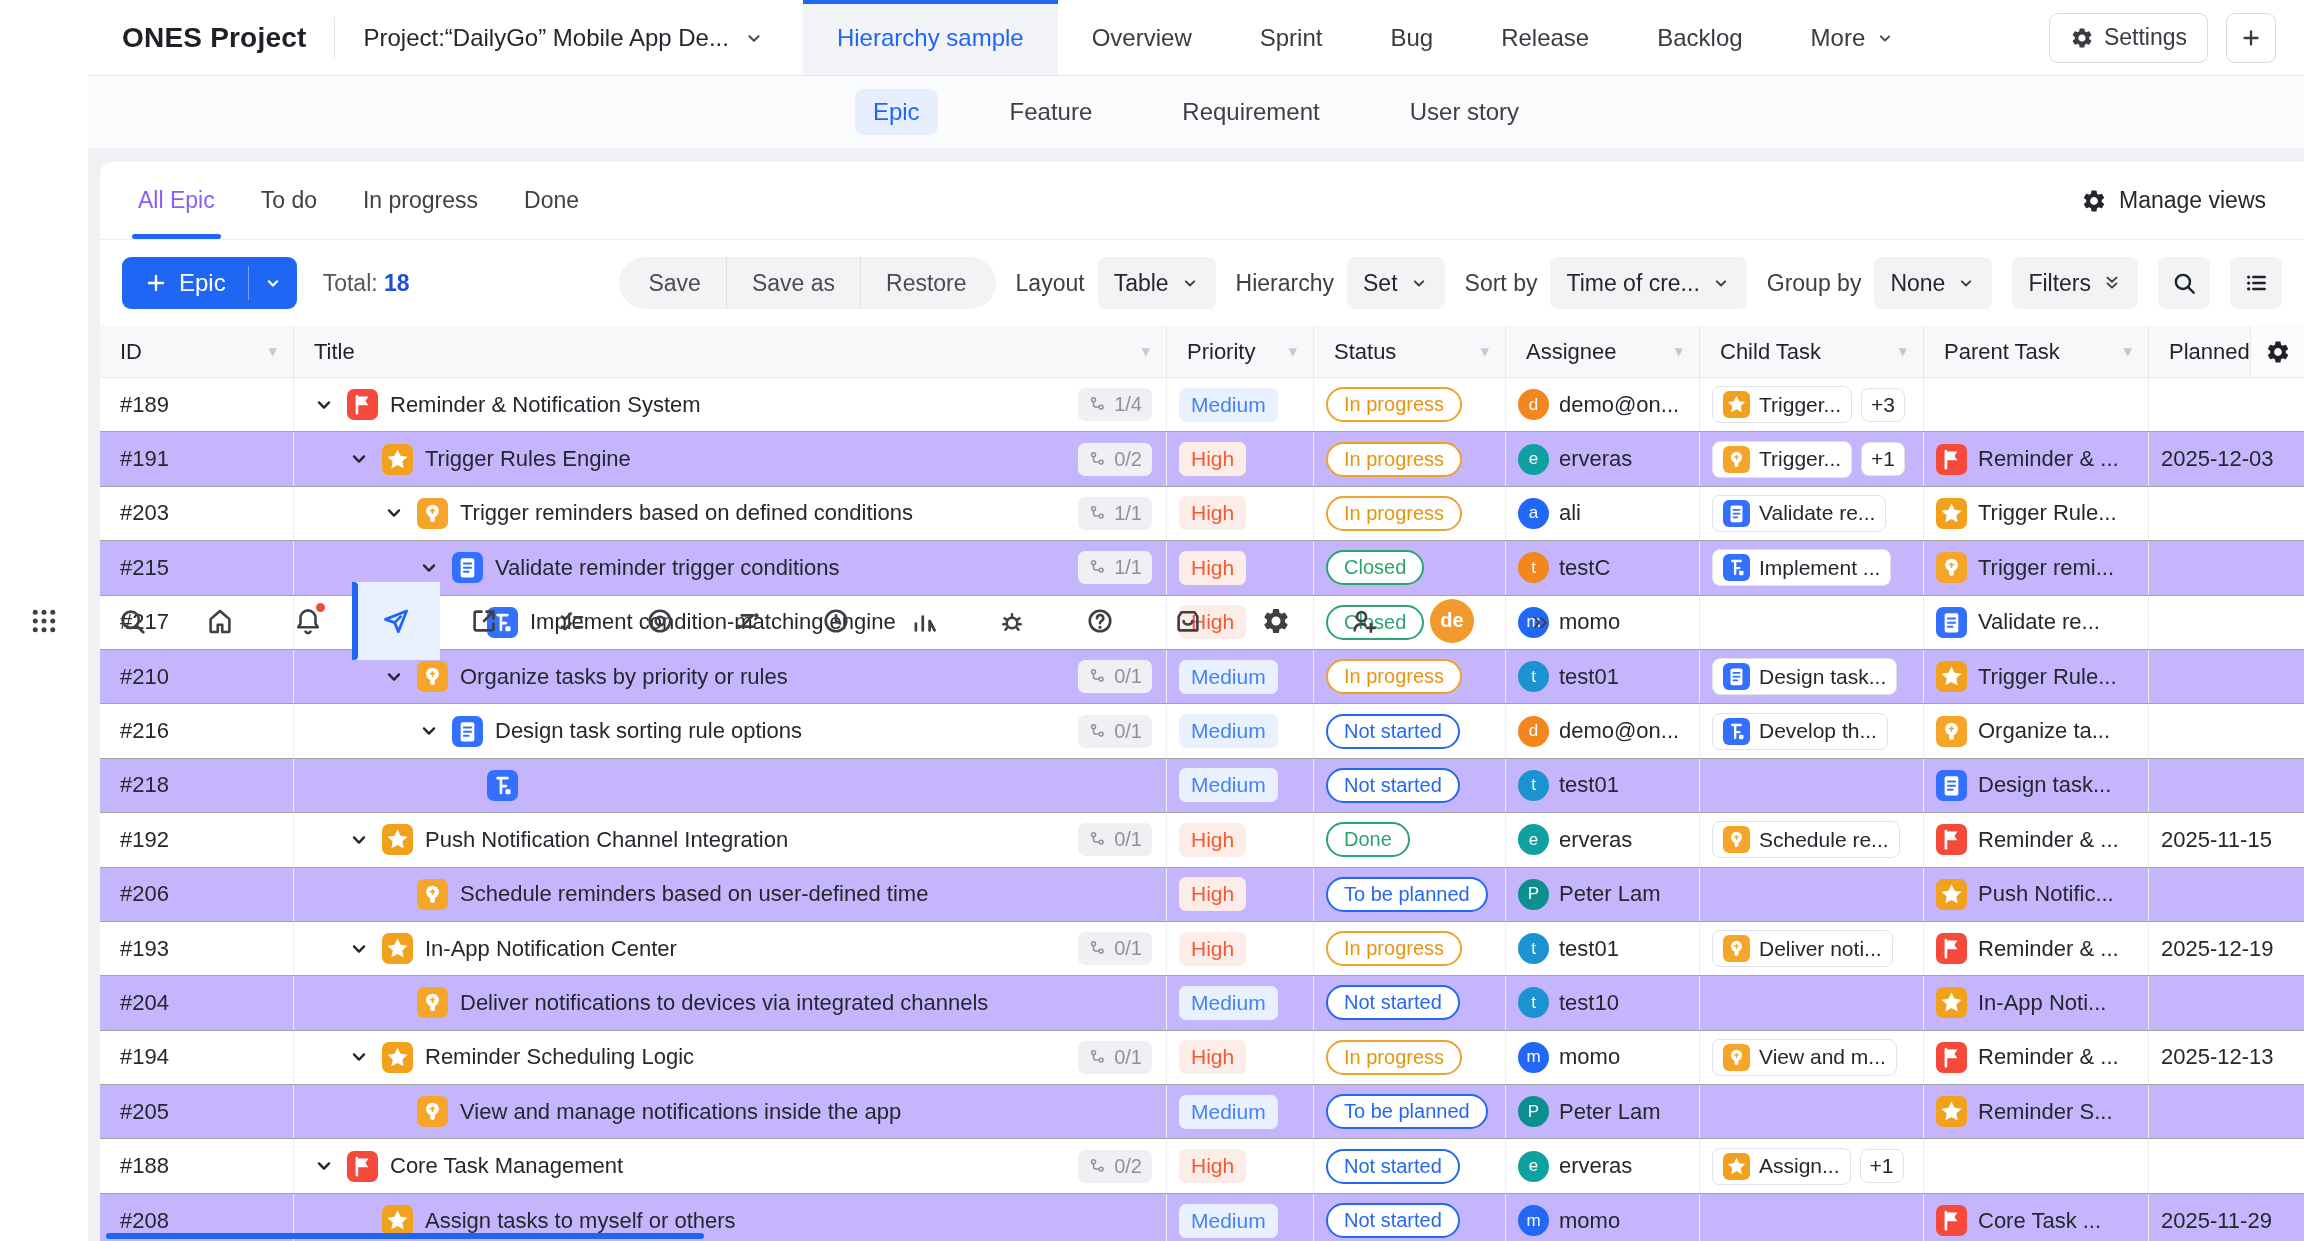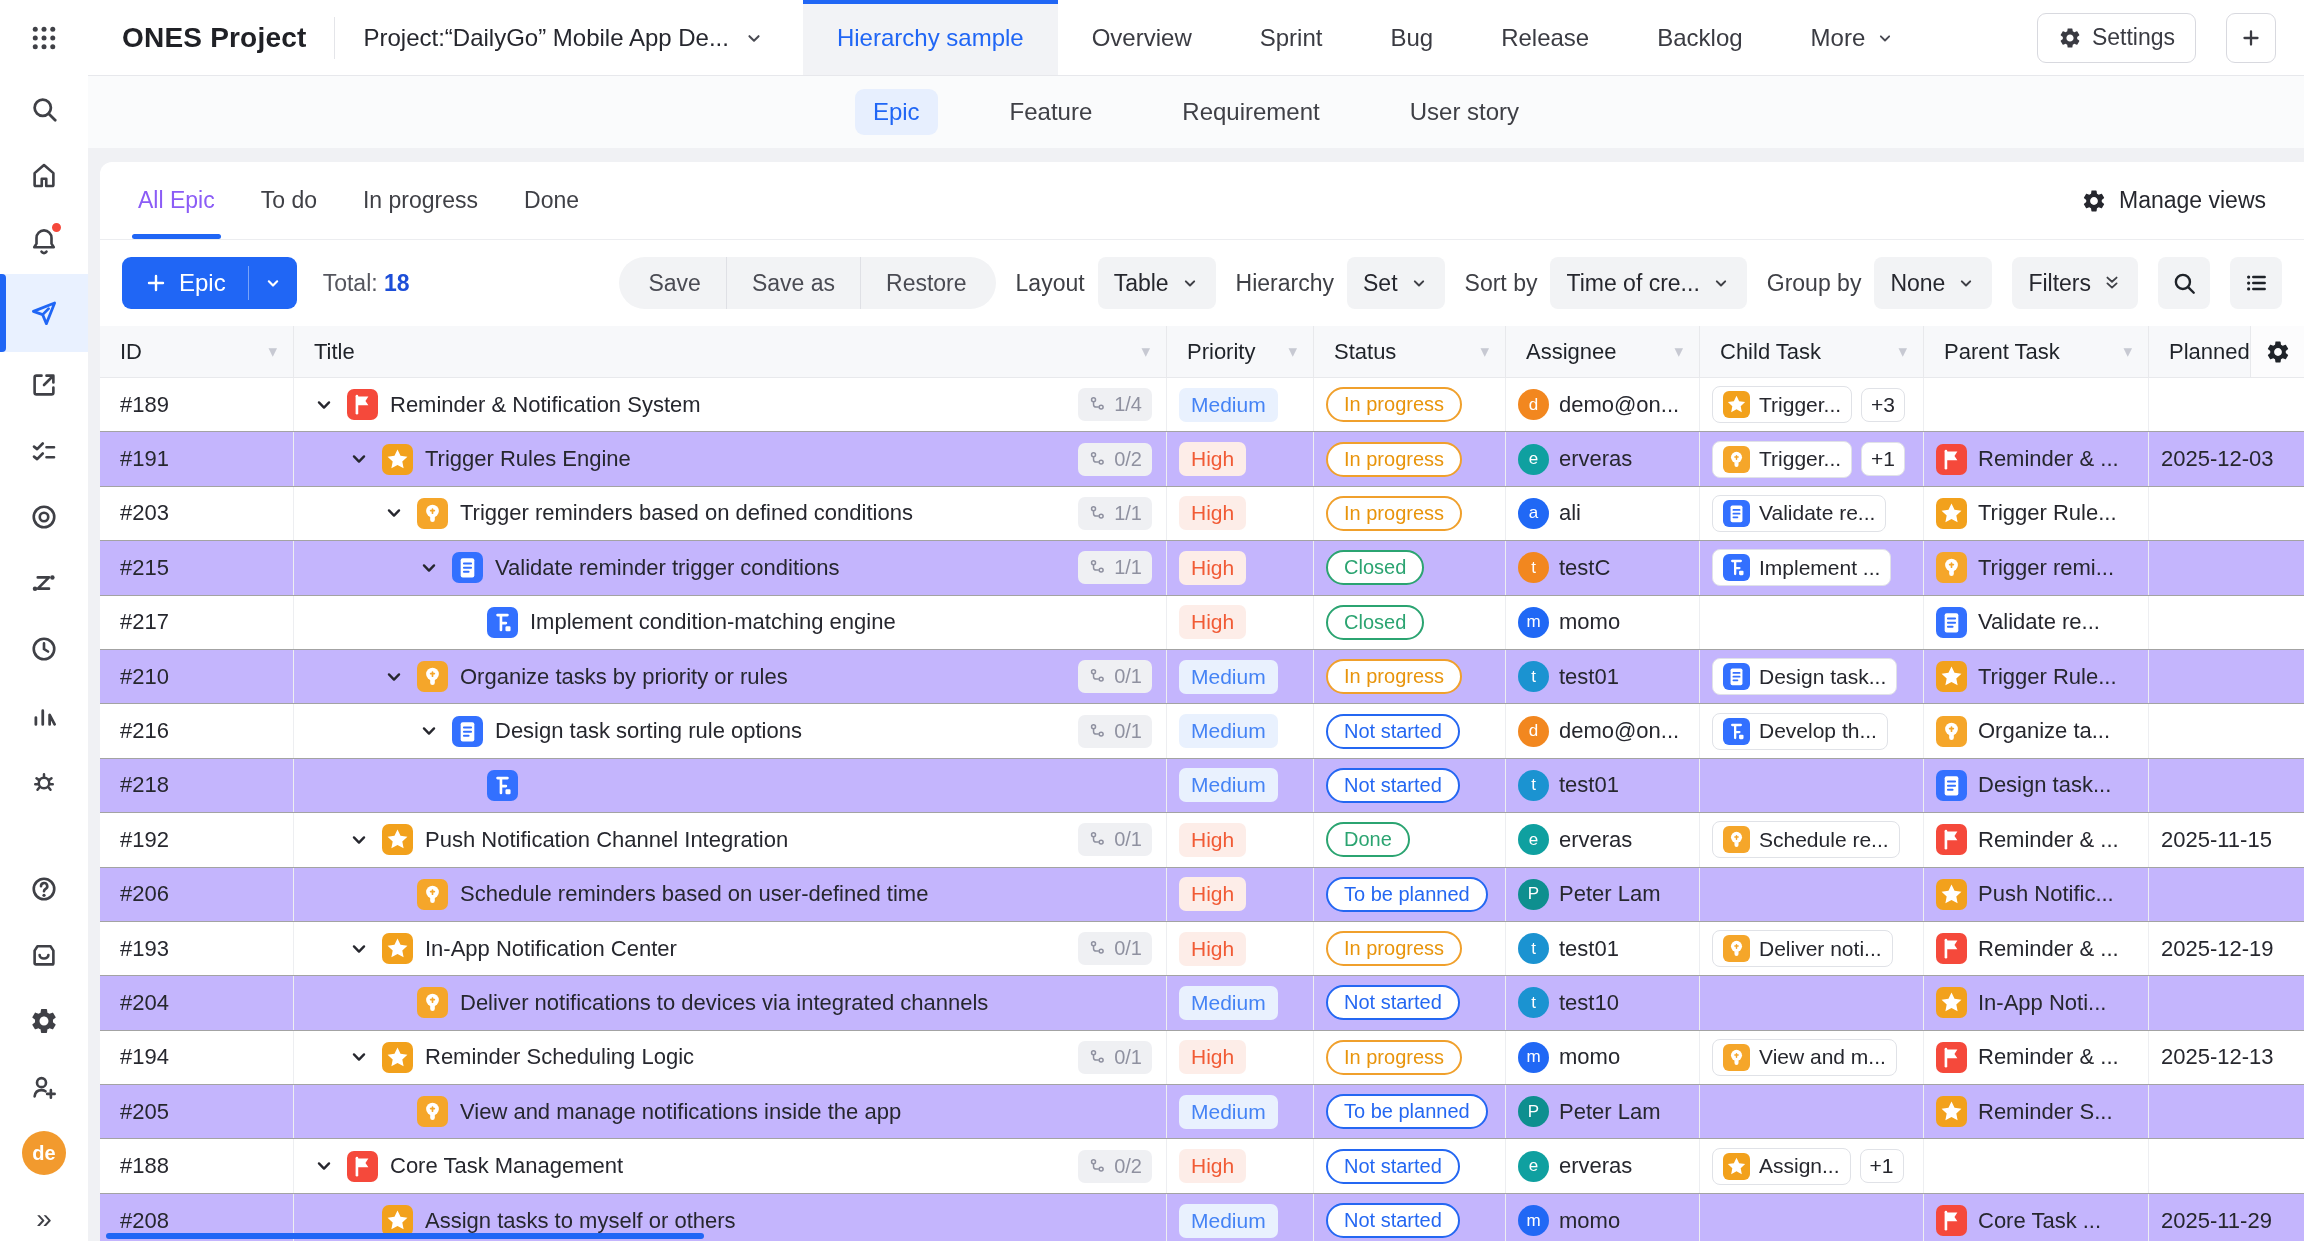--- a/index.html
+++ b/index.html
@@ -4,21 +4,21 @@
 <style>
   * { box-sizing: border-box; margin: 0; padding: 0; }
   html,body { width:2304px; height:1241px; overflow:hidden; }
   body {
     font-family:"Liberation Sans","DejaVu Sans",sans-serif;
     background:#F0F1F4; color:#26272E;
   }
   .app{display:flex;width:100%;height:100%;}
 
   
-  .sidebar{width:88px;min-width:88px;background:#fff;display:flex;flex-direction:column;align-items:center;z-index:5;}
+  .sidebar{width:88px;min-width:88px;background:#fff;display:flex;flex-direction:row;align-items:center;z-index:5;}
   .sb-item{width:88px;height:66px;display:flex;align-items:center;justify-content:center;color:#3F4046;position:relative;cursor:pointer;flex:none;}
   .sb-item svg{width:30px;height:30px;}
   .sb-item.top{height:76px;}
   .sb-item.active{background:#E9F1FF;height:78px;color:#2066F5;}
   .sb-item.active::before{content:"";position:absolute;left:0;top:0;width:6px;height:100%;background:#2066F5;border-radius:0 4px 4px 0;}
   .sb-gap{height:42px;flex:none;}
   .sb-dot{position:absolute;top:13px;right:25px;width:13px;height:13px;border-radius:50%;background:#F5483B;border:2px solid #fff;}
   .sb-avatar{width:44px;height:44px;border-radius:50%;background:#F29A2E;color:#fff;font-size:20px;font-weight:700;display:flex;align-items:center;justify-content:center;}
   .sb-collapse{font-size:28px;color:#3F4046;}
 
@@ -28,21 +28,21 @@
   .topbar{height:76px;background:#fff;border-bottom:1px solid #E7E8EC;display:flex;align-items:stretch;padding-left:34px;flex:none;}
   .tb-left{display:flex;align-items:center;}
   .app-title{font-size:28px;font-weight:700;color:#202126;letter-spacing:.2px;white-space:nowrap;}
   .tb-divider{width:1px;height:42px;background:#E4E5E9;margin:0 28px;align-self:center;}
   .proj-select{display:flex;align-items:center;gap:14px;font-size:24px;color:#26272E;white-space:nowrap;cursor:pointer;}
   .proj-select svg{width:22px;height:22px;color:#494A52;}
   .topnav{display:flex;align-items:stretch;margin-left:38px;}
   .topnav-tab{display:flex;align-items:center;padding:0 34px;font-size:24px;color:#3A3B42;gap:10px;cursor:pointer;white-space:nowrap;}
   .topnav-tab svg{width:20px;height:20px;color:#494A52;}
   .topnav-tab.active{background:#F2F3F6;color:#2066F5;box-shadow:inset 0 4px 0 #2066F5;}
-  .topbar-right{margin-left:auto;display:flex;align-items:center;gap:30px;padding-right:28px;}
+  .topbar-right{margin-left:auto;display:flex;align-items:center;gap:18px;padding-right:28px;}
   .btn-outline{display:flex;align-items:center;gap:10px;height:50px;padding:0 20px;border:1px solid #D8D9DF;border-radius:9px;font-size:23px;color:#3A3B42;background:#fff;cursor:pointer;white-space:nowrap;}
   .btn-outline svg{width:24px;height:24px;}
   .btn-square{width:50px;height:50px;border:1px solid #D8D9DF;border-radius:9px;display:flex;align-items:center;justify-content:center;color:#3A3B42;background:#fff;cursor:pointer;}
   .btn-square svg{width:24px;height:24px;}
 
   
   .subtabs{height:72px;background:#FAFBFC;display:flex;align-items:center;justify-content:center;gap:54px;flex:none;}
   .subtab{font-size:24px;color:#3F4046;padding:9px 18px;border-radius:9px;cursor:pointer;}
   .subtab.active{background:#E7EFFE;color:#2066F5;}
 

